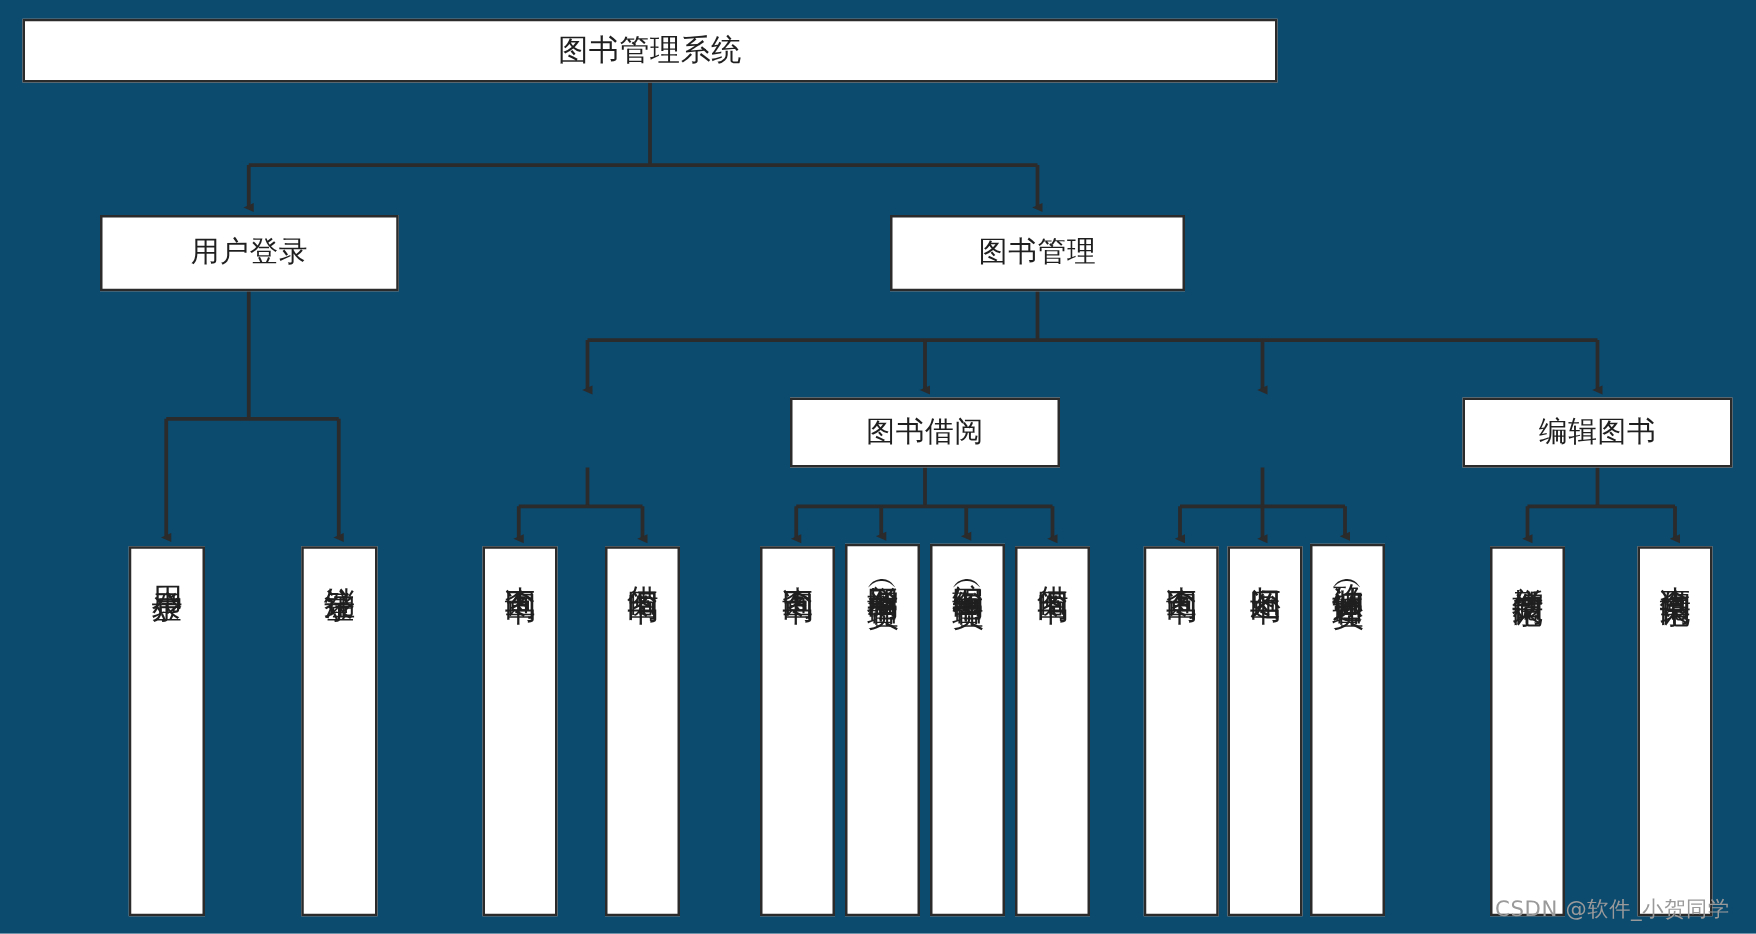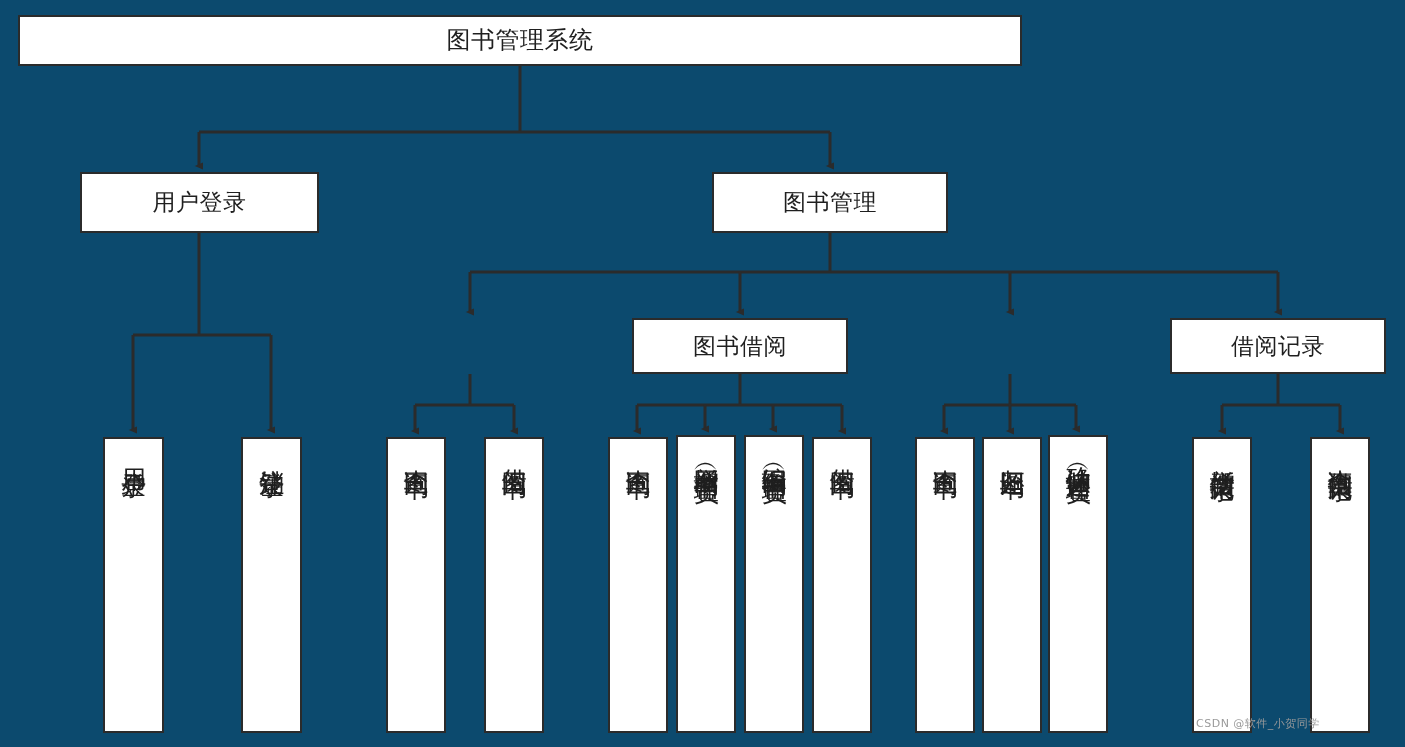--- a/index.html
+++ b/index.html
@@ -57,21 +57,21 @@
   .node.vert .label {
     writing-mode: vertical-rl;
     text-orientation: upright;
     font-size: 25px;
     line-height: 1.18;
     letter-spacing: 2px;
     margin: 0 auto;
   }
   .watermark {
     position: absolute;
-    font-size: 11px;
+    font-size: 17px;
     color: #9a9a9a;
     white-space: nowrap;
     letter-spacing: 0.5px;
     font-family: "DejaVu Sans", "Liberation Sans", sans-serif;
   }
 </style>
 </head>
 <body>
 
 <div id="canvas">
@@ -140,21 +140,21 @@
     <span class="label">图书管理</span>
   </div>
 
 
   <div class="node horiz" style="left:632px; top:318px; width:216px; height:56px;">
     <span class="label">图书借阅</span>
   </div>
 
 
   <div class="node horiz" style="left:1170px; top:318px; width:216px; height:56px;">
-    <span class="label">借阅记录</span>
+    <span class="label">编辑图书</span>
   </div>
 
   <div class="node vert" style="left:103px; top:437px; width:61px; height:296px;">
     <span class="label">用户登录</span>
   </div>
 
   <div class="node vert" style="left:241px; top:437px; width:61px; height:296px;">
     <span class="label">注销登录</span>
   </div>
 

